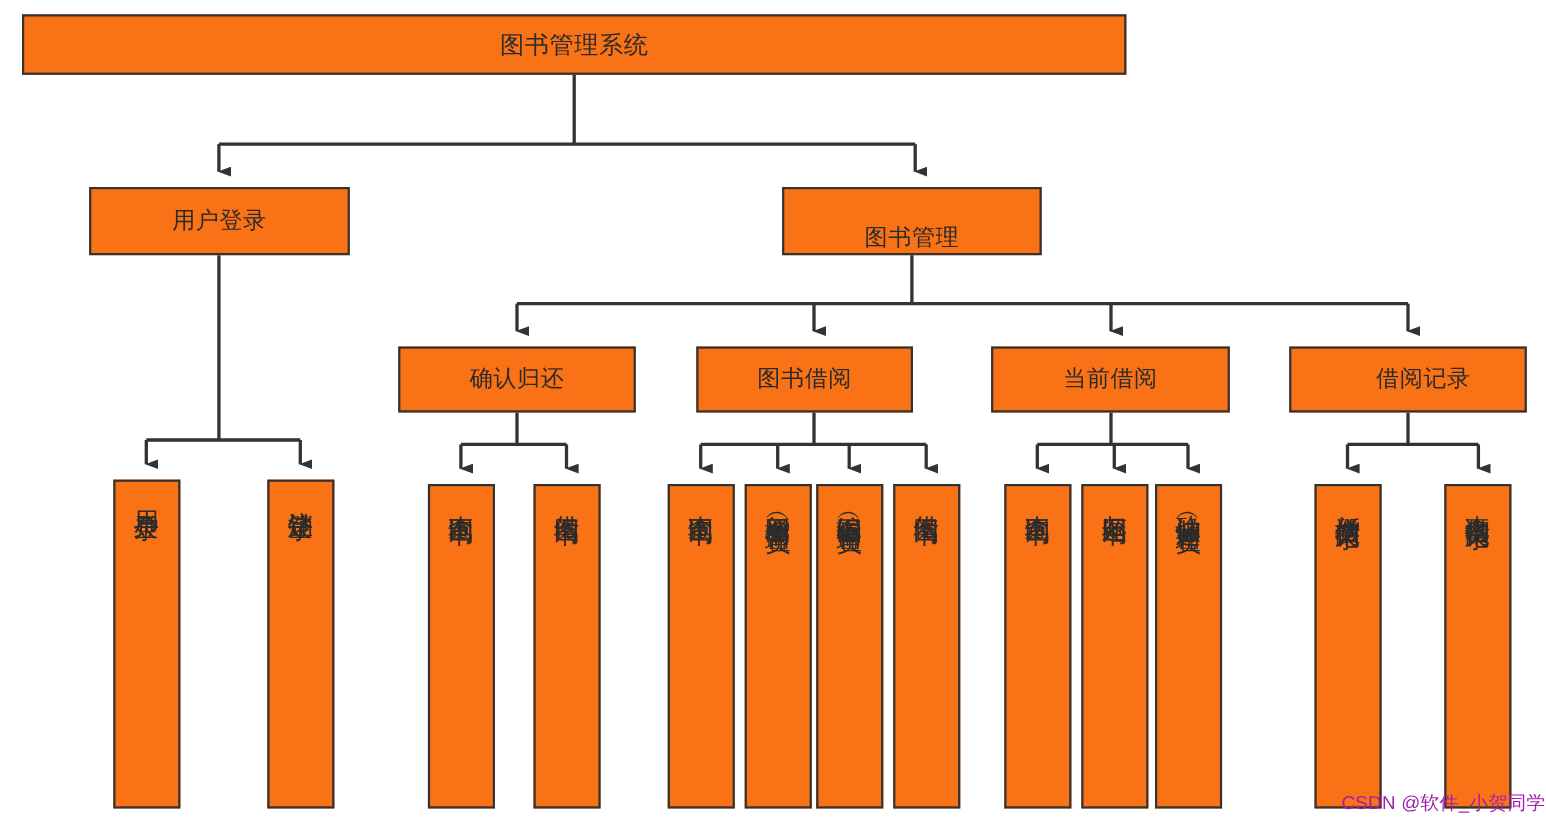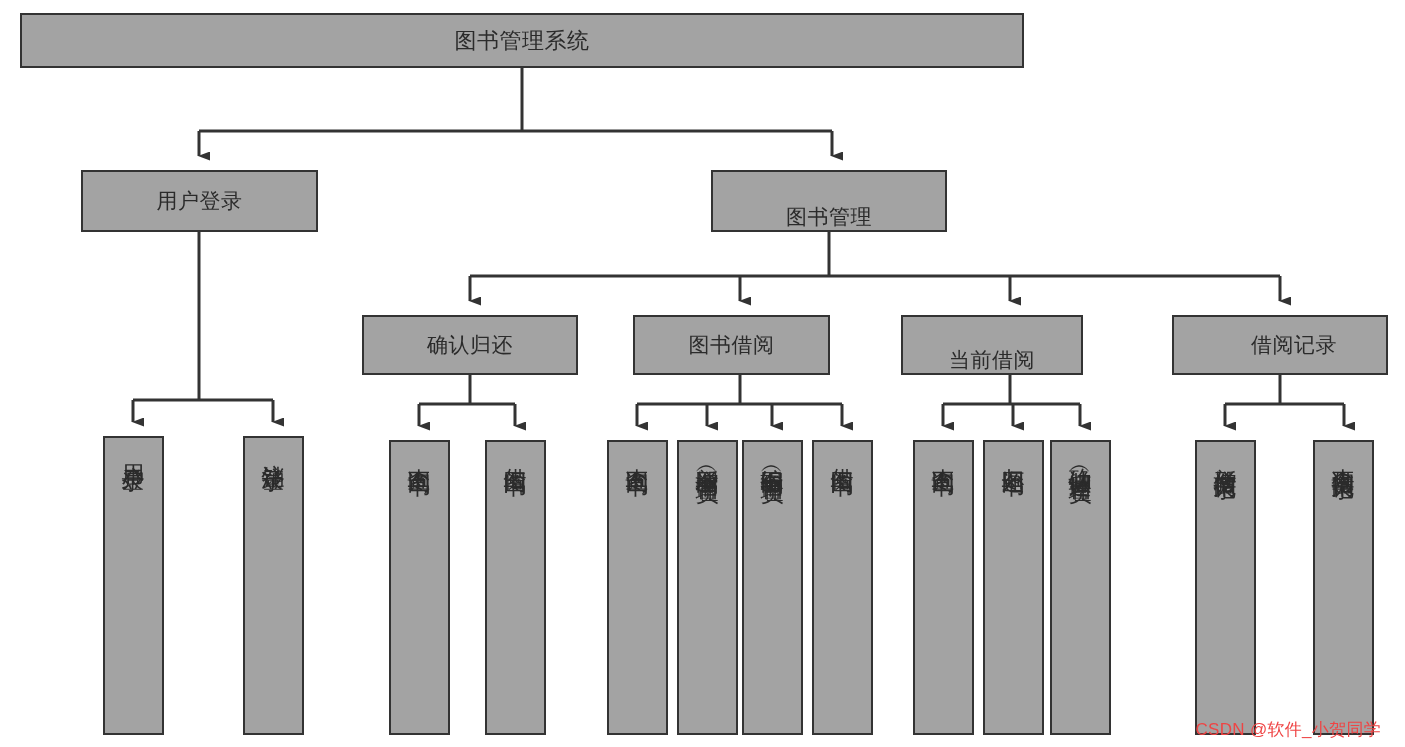--- a/index.html
+++ b/index.html
@@ -22,21 +22,21 @@
     left: 0;
     top: 0;
     width: 1405px;
     height: 747px;
     pointer-events: none;
   }
   .node {
     position: absolute;
     box-sizing: border-box;
     border: 2px solid #333333;
-    background: #a3a3a3;
+    background: #f97316;
     display: flex;
     align-items: center;
     justify-content: center;
     color: #2b2b2b;
   }
   .node .lbl {
     display: block;
     text-align: center;
     line-height: 1.18;
     color: #2b2b2b;
@@ -59,24 +59,24 @@
   .node.vert .lbl {
     writing-mode: vertical-rl;
     text-orientation: upright;
     font-size: 23px;
     line-height: 1.05;
     letter-spacing: 2px;
     white-space: nowrap;
   }
   .watermark {
     position: absolute;
-    right: 24px;
+    right: 0;
     bottom: 6px;
     font-size: 17px;
-    color: #ef4444;
+    color: #a21caf;
     white-space: nowrap;
     letter-spacing: 0.3px;
   }
 </style>
 </head>
 <body>
 
 <div id="canvas">
 
   <svg class="wires" viewBox="0 0 1405 747">
@@ -139,21 +139,21 @@
   <div class="node horiz" style="left:711px; top:170px; width:236px; height:62px;align-items:flex-end;">
     <span class="lbl">图书管理</span>
   </div>
 
   <div class="node horiz" style="left:362px; top:315px; width:216px; height:60px;">
     <span class="lbl">确认归还</span>
   </div>
   <div class="node horiz" style="left:633px; top:315px; width:197px; height:60px;">
     <span class="lbl">图书借阅</span>
   </div>
-  <div class="node horiz" style="left:901px; top:315px; width:182px; height:60px;align-items:flex-end;">
+  <div class="node horiz" style="left:901px; top:315px; width:217px; height:60px;">
     <span class="lbl">当前借阅</span>
   </div>
   <div class="node horiz" style="left:1172px; top:315px; width:216px; height:60px;padding-left:28px;">
     <span class="lbl">借阅记录</span>
   </div>
 
   <div class="node vert" style="left:103px; top:436px; width:61px; height:299px;">
     <span class="lbl">用户登录</span>
   </div>
   <div class="node vert" style="left:243px; top:436px; width:61px; height:299px;">

